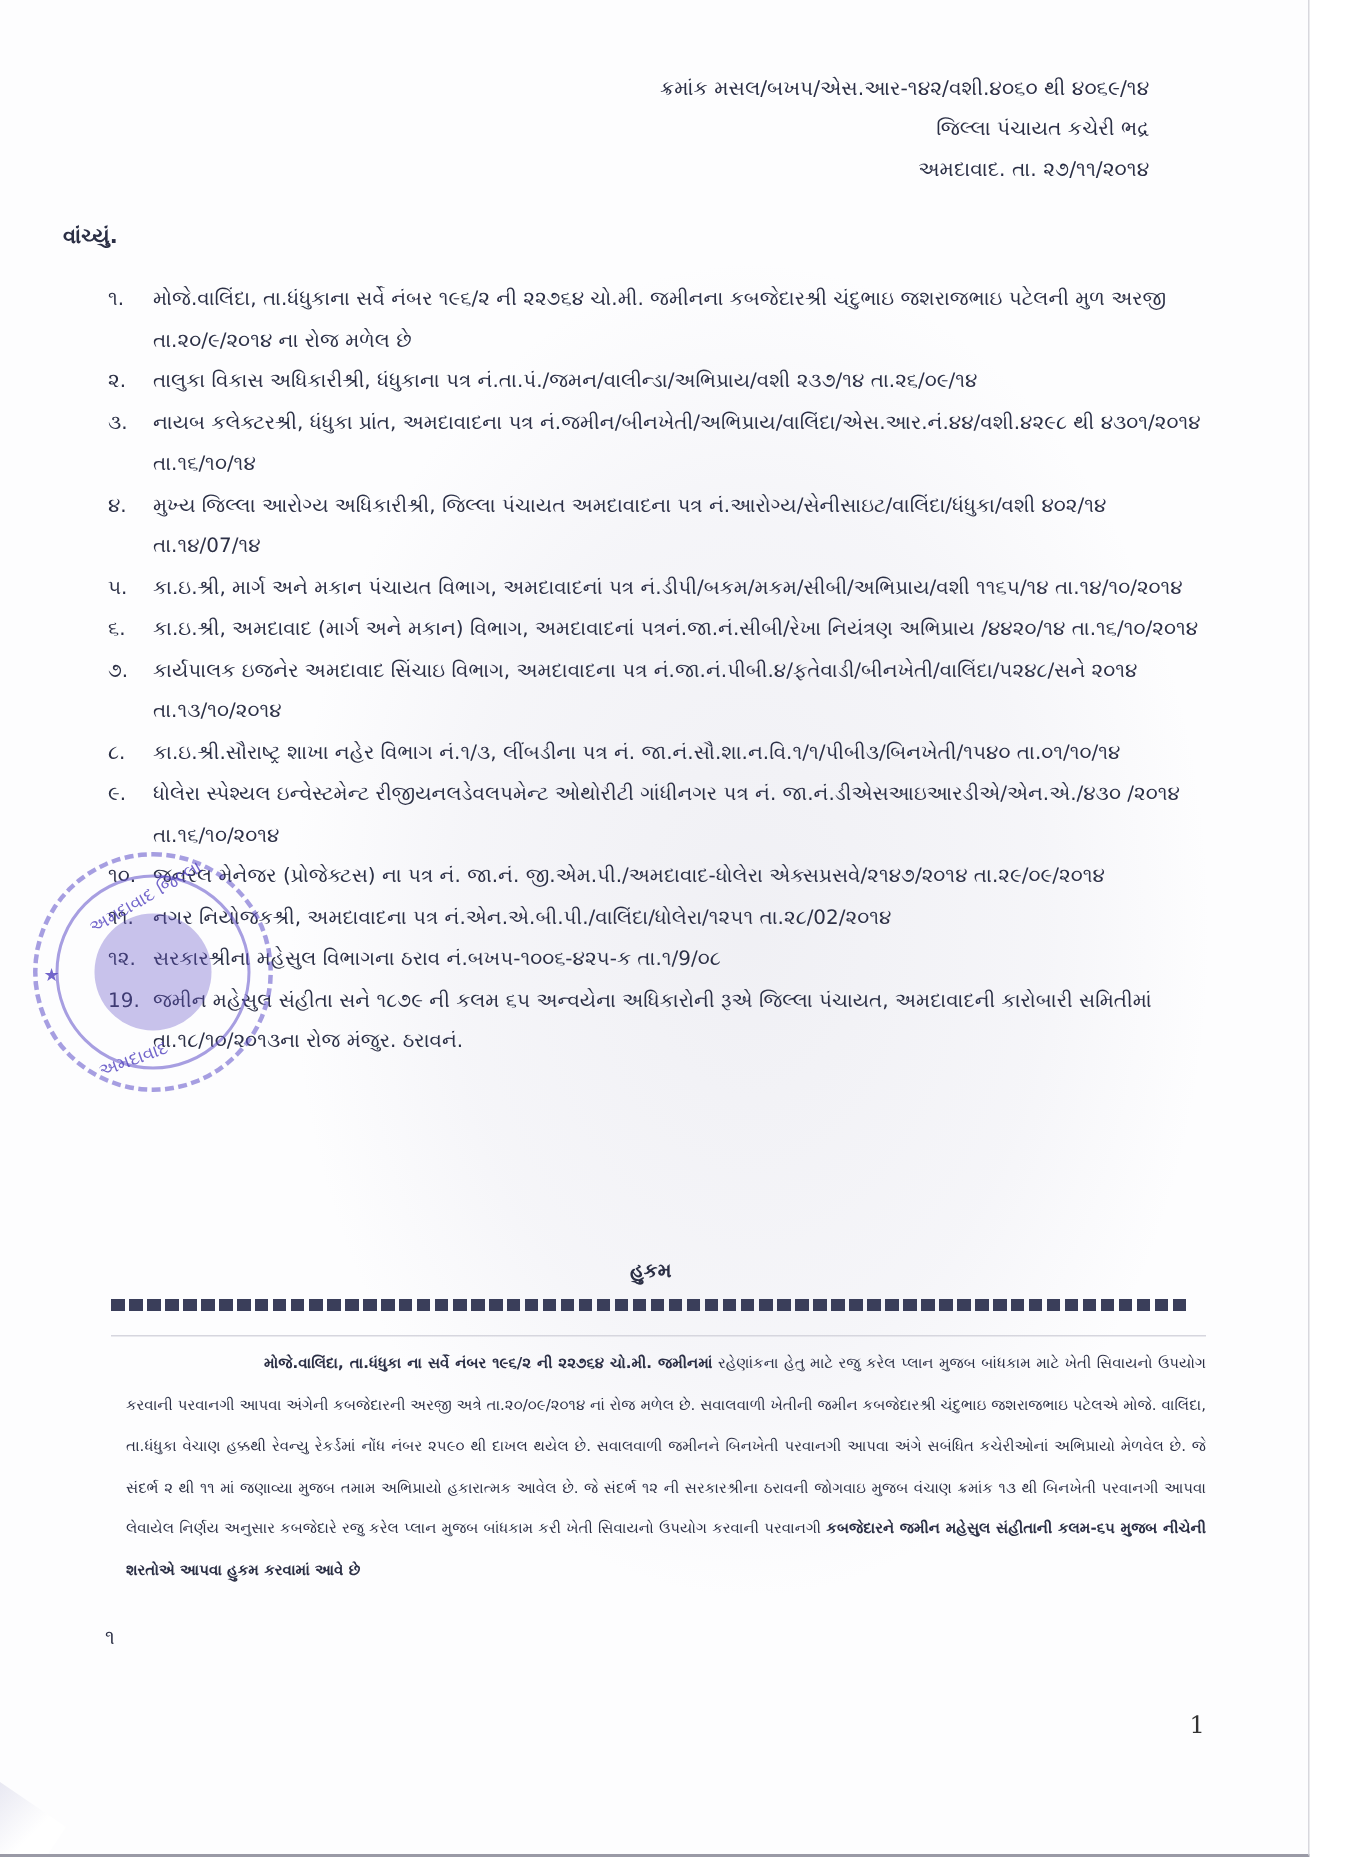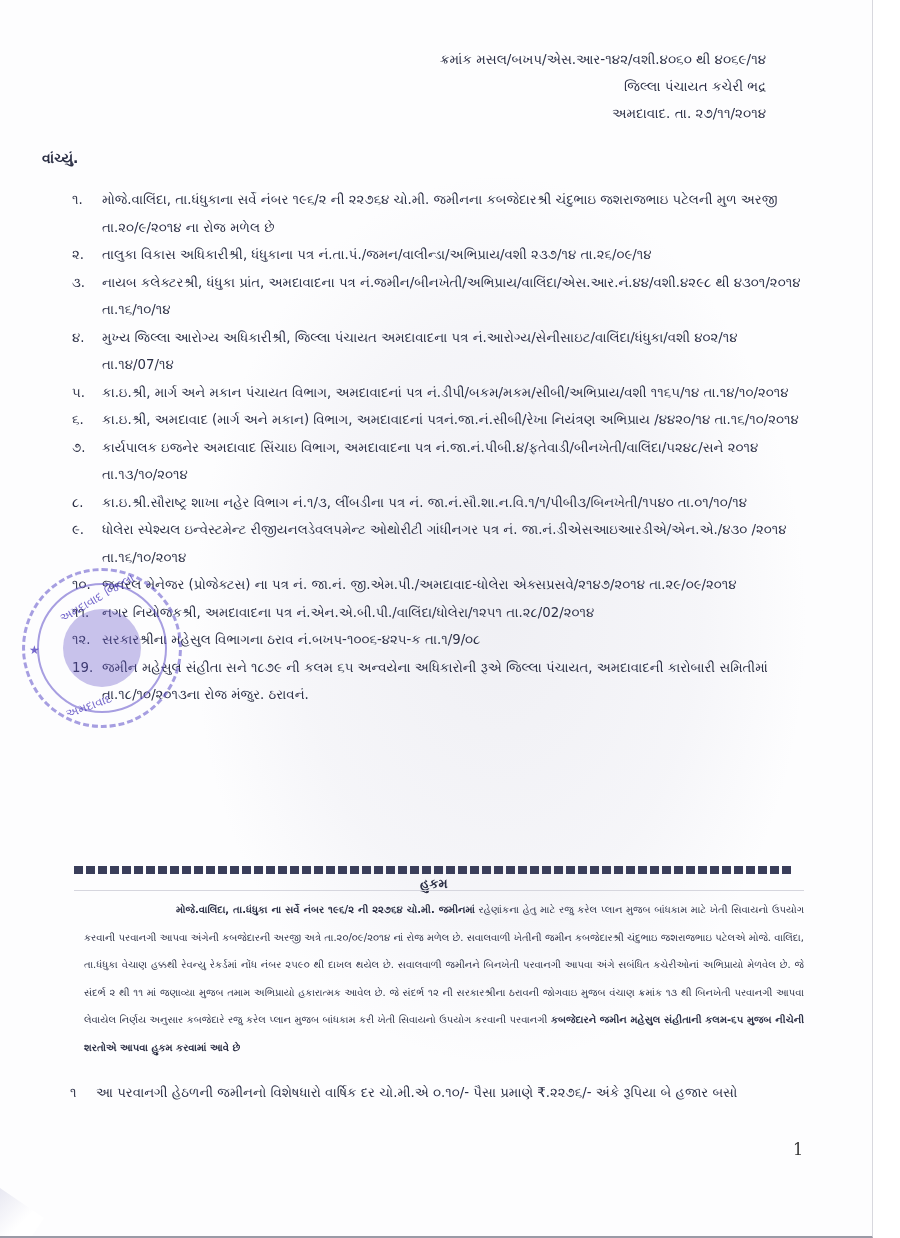--- a/index.html
+++ b/index.html
@@ -22,21 +22,21 @@
     background: radial-gradient(ellipse at center, rgba(180,180,200,0.18) 0%, rgba(190,190,210,0.12) 45%, rgba(255,255,255,0) 70%);
     pointer-events: none;
   }
   .header { position: absolute; left: 440px; top: 46px; font-size: 13.5px; line-height: 27px; text-align: right; }
   .header div { white-space: nowrap; }
   .read-label { position: absolute; left: 42px; top: 150px; font-size: 14px; font-weight: bold; }
   .refs { position: absolute; left: 72px; top: 186px; width: 730px; font-size: 13.3px; line-height: 27.5px; }
   .ref { display: flex; margin-bottom: 0; }
   .ref .num { width: 30px; flex: none; }
   .ref .txt { flex: 1; }
-  .hukam-title { position: absolute; left: 420px; top: 840px; font-size: 13px; font-weight: bold; margin-top: 36px; }
+  .hukam-title { position: absolute; left: 420px; top: 840px; font-size: 13px; font-weight: bold; }
   .separator {
     position: absolute; left: 74px; top: 866px; width: 720px; height: 8px;
     background: repeating-linear-gradient(to right, #3a3e5a 0 9px, transparent 9px 12px);
     border-top: 0;
   }
   .separator::after {
     content: ""; position: absolute; left: 0; top: 4px; width: 100%; height: 2px;
     background: repeating-linear-gradient(to right, #3a3e5a 0 9px, transparent 9px 12px);
   }
   .thin-rule { position: absolute; left: 74px; top: 890px; width: 730px; height: 1px; background: #d6d6de; }
@@ -149,18 +149,17 @@
   <div class="hukam-title">હુકમ</div>
   <div class="separator"></div>
   <div class="thin-rule"></div>
 
   <div class="order-body">
     <span class="lead">મોજે.વાલિંદા, તા.ધંધુકા ના સર્વે નંબર ૧૯૬/૨ ની ૨૨૭૬૪ ચો.મી. જમીનમાં</span><span> રહેણાંકના હેતુ માટે રજુ કરેલ પ્લાન મુજબ બાંધકામ માટે ખેતી સિવાયનો ઉપયોગ કરવાની પરવાનગી આપવા અંગેની કબજેદારની અરજી અત્રે તા.૨૦/૦૯/૨૦૧૪ નાં રોજ મળેલ છે. સવાલવાળી ખેતીની જમીન કબજેદારશ્રી ચંદુભાઇ જશરાજભાઇ પટેલએ મોજે. વાલિંદા, તા.ધંધુકા વેચાણ હક્કથી રેવન્યુ રેકર્ડમાં નોંધ નંબર ૨૫૯૦ થી દાખલ થયેલ છે. સવાલવાળી જમીનને બિનખેતી પરવાનગી આપવા અંગે સબંધિત કચેરીઓનાં અભિપ્રાયો મેળવેલ છે. જે સંદર્ભ ૨ થી ૧૧  માં જણાવ્યા મુજબ તમામ અભિપ્રાયો હકારાત્મક આવેલ છે. જે સંદર્ભ ૧૨ ની સરકારશ્રીના ઠરાવની જોગવાઇ મુજબ વંચાણ ક્રમાંક ૧૩ થી બિનખેતી પરવાનગી આપવા લેવાયેલ નિર્ણય અનુસાર કબજેદારે રજુ કરેલ પ્લાન મુજબ બાંધકામ કરી ખેતી સિવાયનો ઉપયોગ કરવાની પરવાનગી </span><span class="tail">કબજેદારને જમીન મહેસુલ સંહીતાની કલમ-૬૫ મુજબ નીચેની શરતોએ આપવા હુકમ કરવામાં આવે છે</span>
   </div>
 
   <div class="condition">
     <span class="num">૧</span>
-    <span>આ પરવાનગી હેઠળની જમીનનો વિશેષધારો વાર્ષિક દર ચો.મી.એ ૦.૧૦/- પૈસા પ્રમાણે ₹.૨૨૭૬/- અંકે રૂપિયા બે હજાર બસો</span>
   </div>
 
   <div class="page-number">1</div>
   <div class="page-curl"></div>
 </div>
 
 </body></html>

